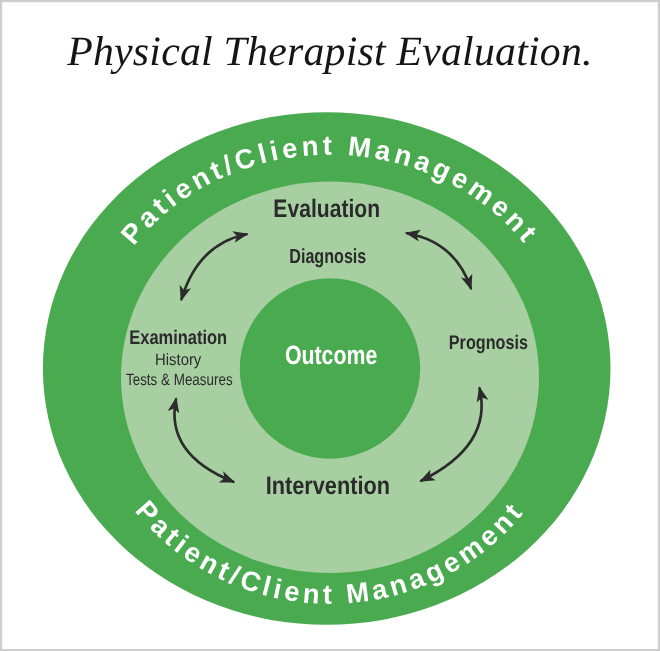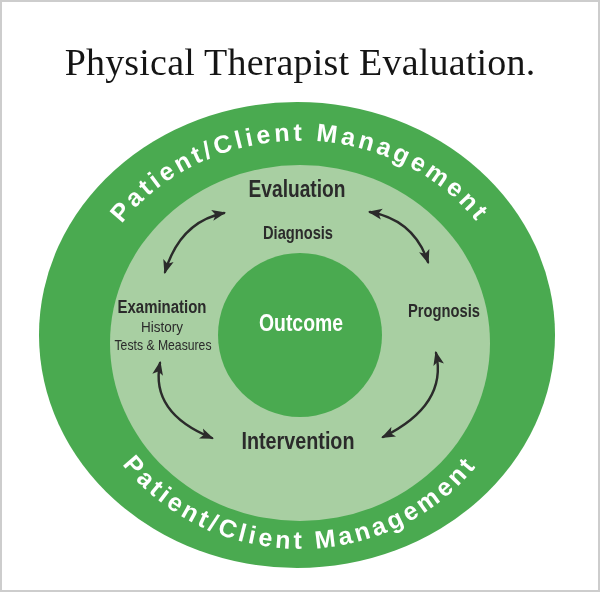--- a/index.html
+++ b/index.html
@@ -10,26 +10,27 @@
     overflow:hidden;
   }
   .page-frame {
     position:absolute; inset:0;
     border:2px solid #cdcdcd;
     box-sizing:border-box;
     pointer-events:none;
   }
   .page-title {
     position:absolute; top:25px; left:0; right:0;
-    margin:15px; text-align:center;
+    margin:0; text-align:center;
     font-family:"Liberation Serif", serif;
     font-weight:400;
     font-size:38px;
     color:#151515;
     letter-spacing:0.2px;
+    font-style:italic;
   }
   svg.diagram { position:absolute; left:0; top:0; display:block; }
   .ring-text {
     font-family:"Liberation Sans", sans-serif;
     font-weight:700;
     font-size:25px;
     letter-spacing:3.5px;
     fill:#ffffff;
   }
   .lbl { font-family:"Liberation Sans", sans-serif; fill:#2b2b2b; }

